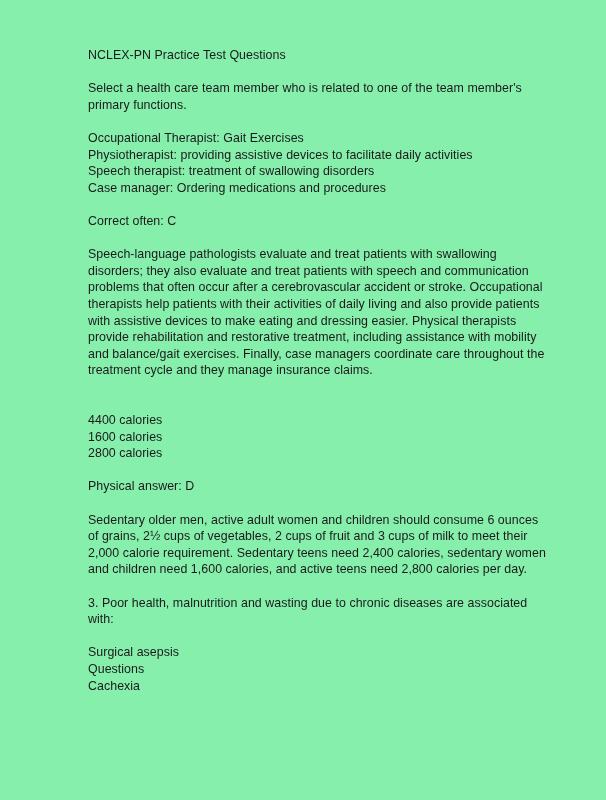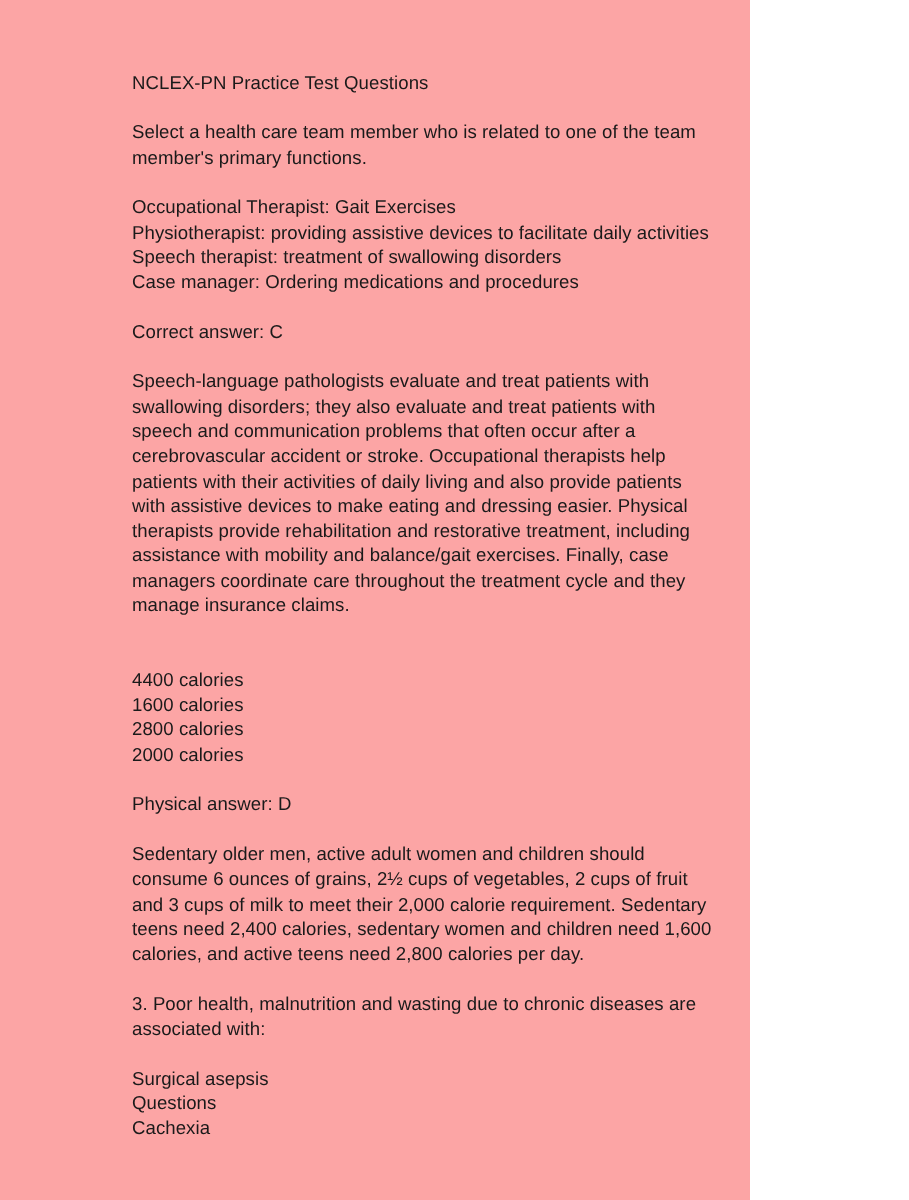--- a/index.html
+++ b/index.html
@@ -8,23 +8,23 @@
     background: #ffffff;
   }
   body {
     width: 606px;
     height: 800px;
     overflow: hidden;
     font-family: "Liberation Sans", sans-serif;
   }
   .page {
     position: relative;
-    width: 500px;
+    width: 606px;
     height: 800px;
-    background: #fca5a5;
+    background: #86efac;
     box-sizing: border-box;
     padding: 47px 24px 0 88px;
   }
   .doc {
     color: #1a1a1a;
     font-size: 12.4px;
     line-height: 16.6px;
     letter-spacing: 0.05px;
   }
   .block {
@@ -50,30 +50,29 @@
       <div class="spacer"></div>
       <div class="block para line">Select a health care team member who is related to one of the team member's primary functions.</div>
       <div class="spacer"></div>
       <div class="block">
         <div class="line">Occupational Therapist: Gait Exercises</div>
         <div class="line">Physiotherapist: providing assistive devices to facilitate daily activities</div>
         <div class="line">Speech therapist: treatment of swallowing disorders</div>
         <div class="line">Case manager: Ordering medications and procedures</div>
       </div>
       <div class="spacer"></div>
-      <div class="block para line">Correct answer: C</div>
+      <div class="block para line">Correct often: C</div>
       <div class="spacer"></div>
       <div class="block para line">Speech-language pathologists evaluate and treat patients with swallowing disorders; they also evaluate and treat patients with speech and communication problems that often occur after a cerebrovascular accident or stroke. Occupational therapists help patients with their activities of daily living and also provide patients with assistive devices to make eating and dressing easier. Physical therapists provide rehabilitation and restorative treatment, including assistance with mobility and balance/gait exercises. Finally, case managers coordinate care throughout the treatment cycle and they manage insurance claims.</div>
       <div class="spacer"></div>
       <div class="spacer"></div>
       <div class="block">
         <div class="line">4400 calories</div>
         <div class="line">1600 calories</div>
         <div class="line">2800 calories</div>
-        <div class="line">2000 calories</div>
       </div>
       <div class="spacer"></div>
       <div class="block para line">Physical answer: D</div>
       <div class="spacer"></div>
       <div class="block para line">Sedentary older men, active adult women and children should consume 6 ounces of grains, 2½ cups of vegetables, 2 cups of fruit and 3 cups of milk to meet their 2,000 calorie requirement. Sedentary teens need 2,400 calories, sedentary women and children need 1,600 calories, and active teens need 2,800 calories per day.</div>
       <div class="spacer"></div>
       <div class="block para line">3. Poor health, malnutrition and wasting due to chronic diseases are associated with:</div>
       <div class="spacer"></div>
       <div class="block">
         <div class="line">Surgical asepsis</div>

